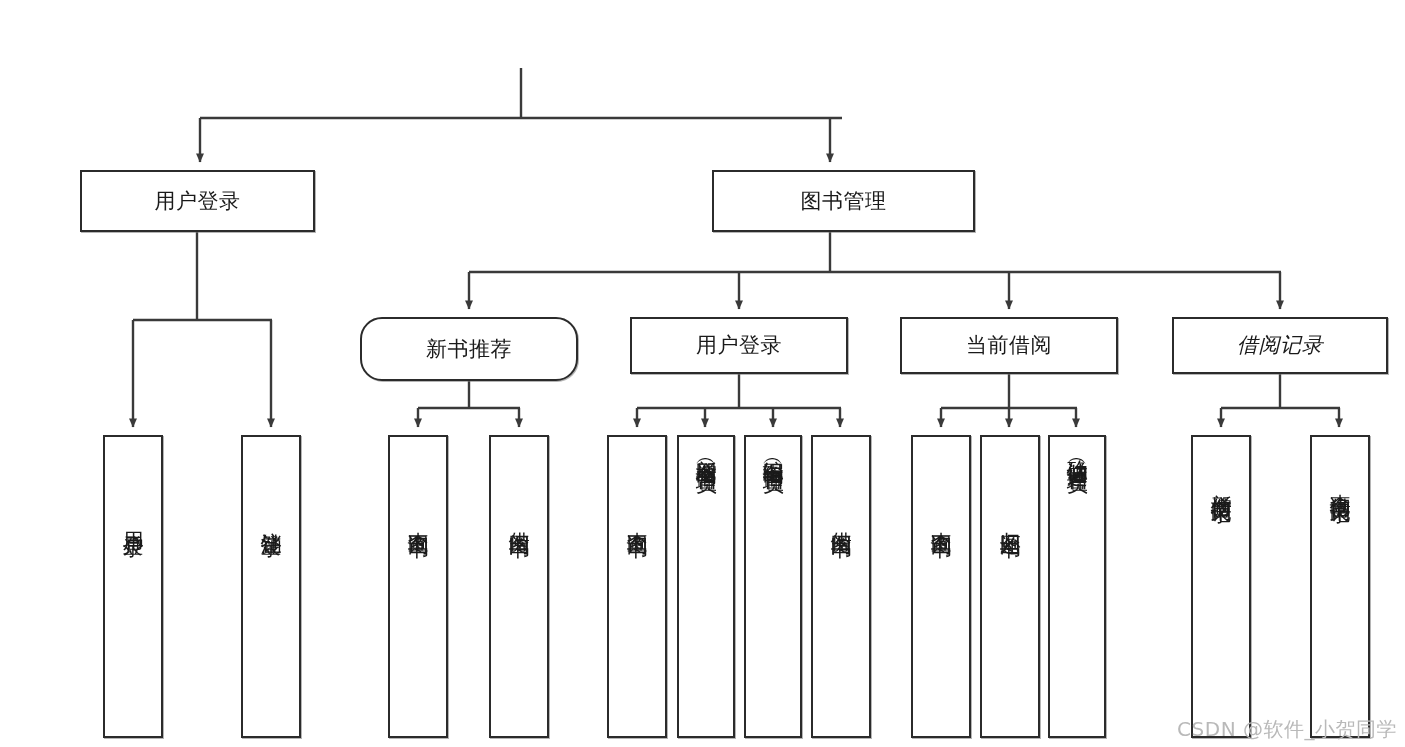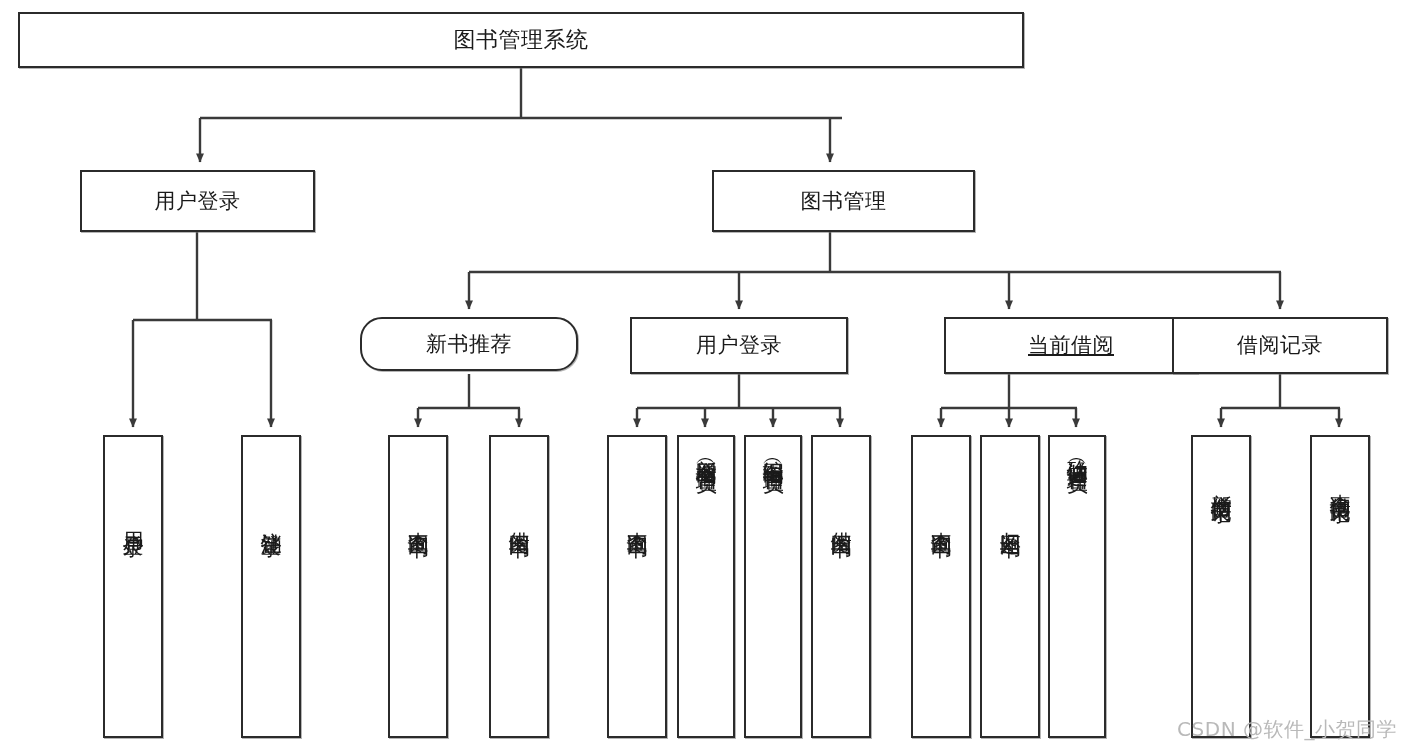--- a/index.html
+++ b/index.html
@@ -107,45 +107,42 @@
       <path d="M1009,408 L1009,427" marker-end="url(#ah)"></path>
       <path d="M1076,408 L1076,427" marker-end="url(#ah)"></path>
 
       <path d="M1280,374 L1280,408"></path>
       <path d="M1221,408 L1340,408"></path>
       <path d="M1221,408 L1221,427" marker-end="url(#ah)"></path>
       <path d="M1339,408 L1339,427" marker-end="url(#ah)"></path>
     </g>
   </svg>
 
-  <div class="node h root" style="left:18px;top:12px;width:1006px;height:56px;">
-    <span class="label">图书管理系统</span>
-  </div>
 
   <div class="node h" style="left:80px;top:170px;width:235px;height:62px;">
     <span class="label">用户登录</span>
   </div>
 
   <div class="node h" style="left:712px;top:170px;width:263px;height:62px;">
     <span class="label">图书管理</span>
   </div>
 
-  <div class="node h" style="left:360px;top:317px;width:218px;height:54px;border-radius:22px;">
+  <div class="node h" style="left:360px;top:317px;width:218px;height:64px;border-radius:22px;">
     <span class="label">新书推荐</span>
   </div>
 
   <div class="node h" style="left:630px;top:317px;width:218px;height:57px;">
     <span class="label">用户登录</span>
   </div>
 
-  <div class="node h" style="left:944px;top:317px;width:254px;height:57px;text-decoration:underline;">
+  <div class="node h" style="left:900px;top:317px;width:218px;height:57px;">
     <span class="label">当前借阅</span>
   </div>
 
-  <div class="node h" style="left:1172px;top:317px;width:216px;height:57px;">
+  <div class="node h" style="left:1172px;top:317px;width:216px;height:57px;font-style:italic;">
     <span class="label">借阅记录</span>
   </div>
 
   <div class="node v" style="left:103px;top:435px;width:60px;height:303px;padding-top:78px;">
     <span class="label">用户登录</span>
   </div>
 
   <div class="node v" style="left:241px;top:435px;width:60px;height:303px;padding-top:78px;">
     <span class="label">注销登录</span>
   </div>

